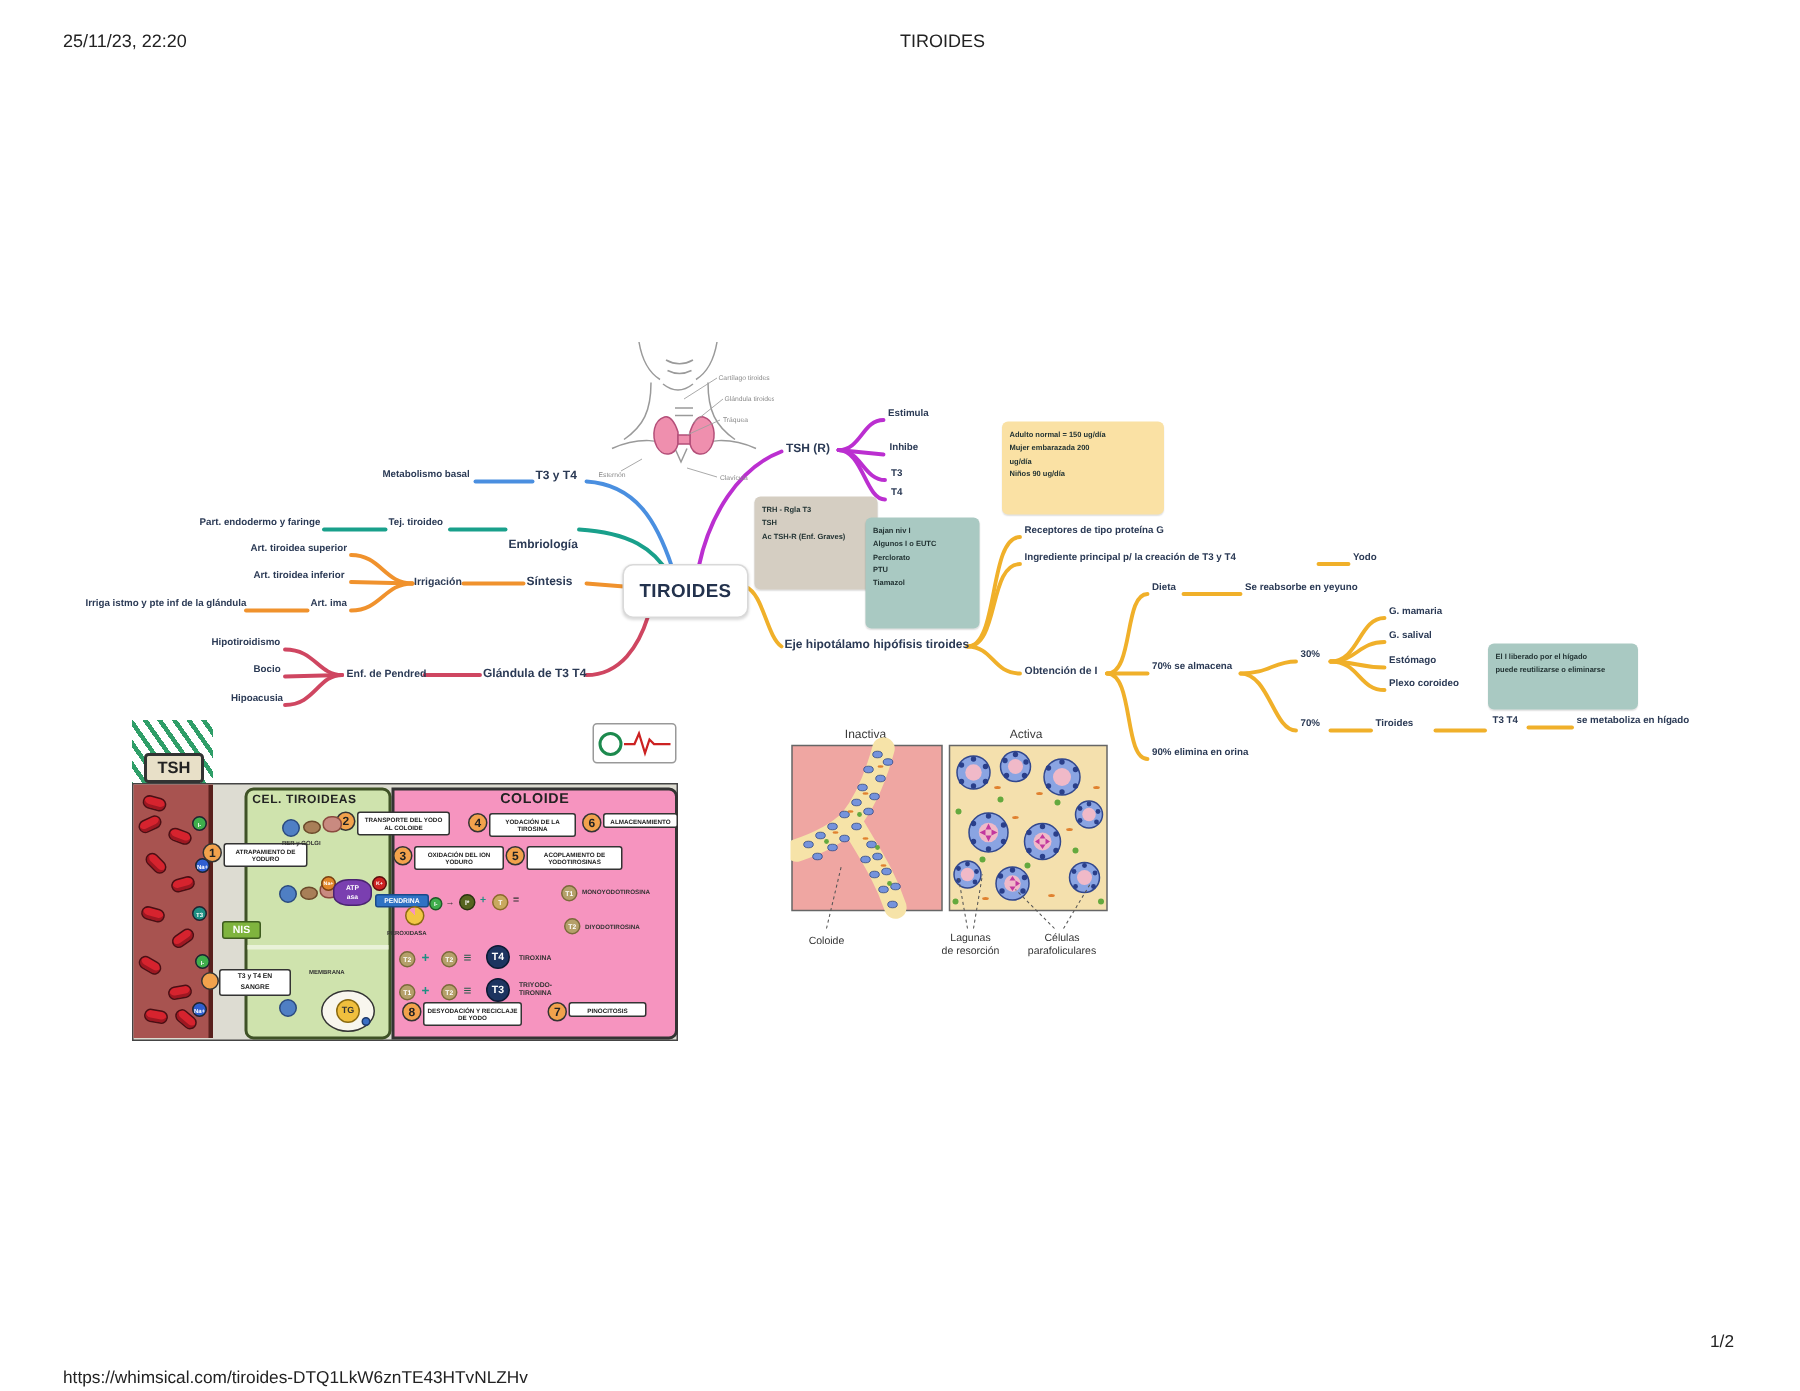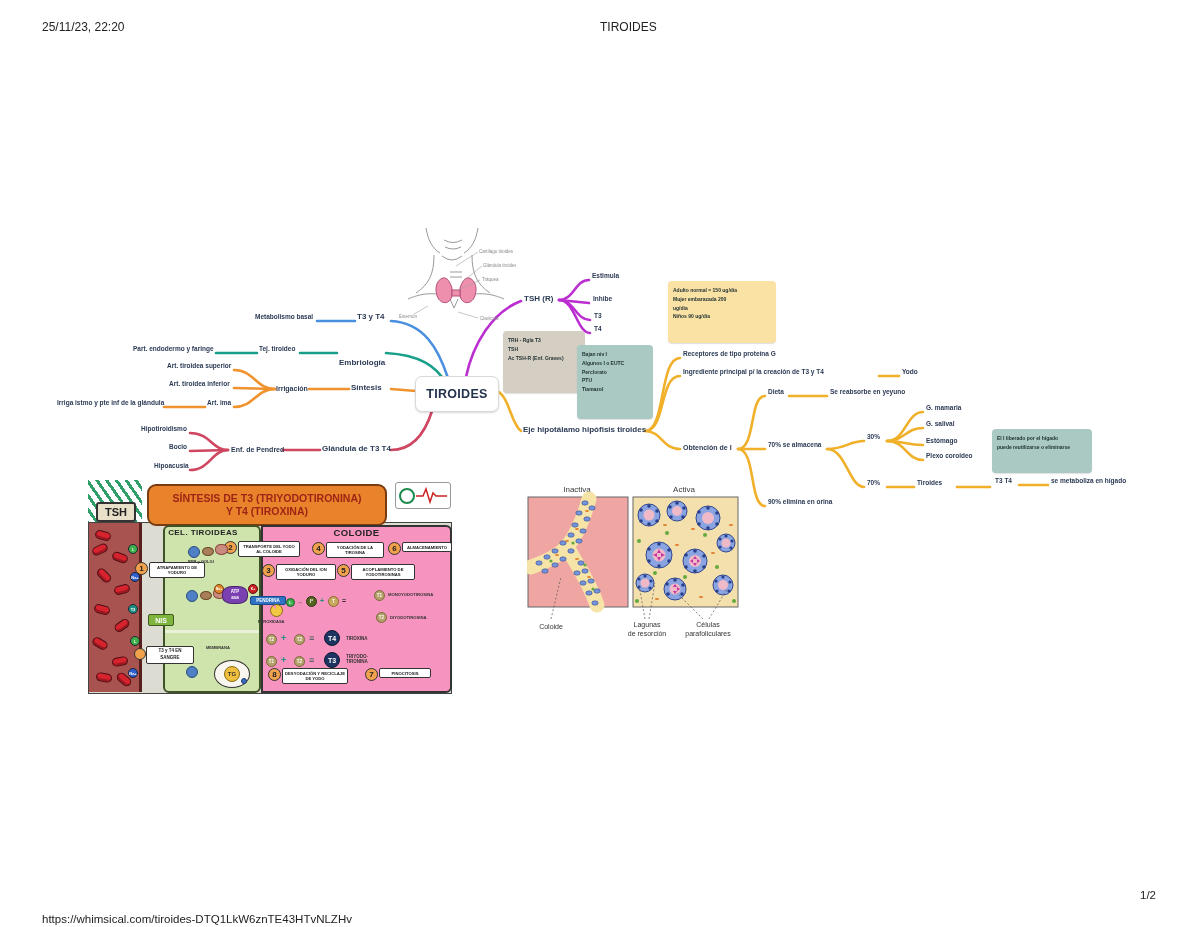--- a/index.html
+++ b/index.html
@@ -240,24 +240,20 @@
     <div class="rbc" style="left:7px;top:150px;transform:rotate(10deg)"></div>
     <div class="rbc" style="left:27px;top:152px;transform:rotate(40deg)"></div>
   </div>
   <div class="ion" style="left:40px;top:64px;background:#3fae4c">I-</div>
   <div class="ion" style="left:42px;top:92px;background:#2f5fd0">Na+</div>
   <div class="ion" style="left:40px;top:124px;background:#1f8f83">T3</div>
   <div class="ion" style="left:42px;top:156px;background:#3fae4c">I-</div>
   <div class="ion" style="left:40px;top:188px;background:#2f5fd0">Na+</div>
 
   <div class="abs tsh-box">TSH</div>
-  <div class="abs banner">
-    <span>SÍNTESIS DE T3 (TRIYODOTIRONINA)</span>
-    <span>Y T4 (TIROXINA)</span>
-  </div>
   <div class="abs logo-box">
     <svg width="54" height="25" viewBox="0 0 54 25" style="position:static">
       <circle cx="11" cy="13" r="7" fill="none" stroke="#1d8a4e" stroke-width="2"></circle>
       <polyline points="20,13 27,13 30,6 34,19 37,10 40,13 51,13" fill="none" stroke="#cc2222" stroke-width="1.5"></polyline>
     </svg>
   </div>
 
   <div class="abs gcol"></div>
   <div class="abs pcol"></div>
   <div class="colhdr" style="left:75px;top:48px;width:80px;font-size:8px">CEL. TIROIDEAS</div>

